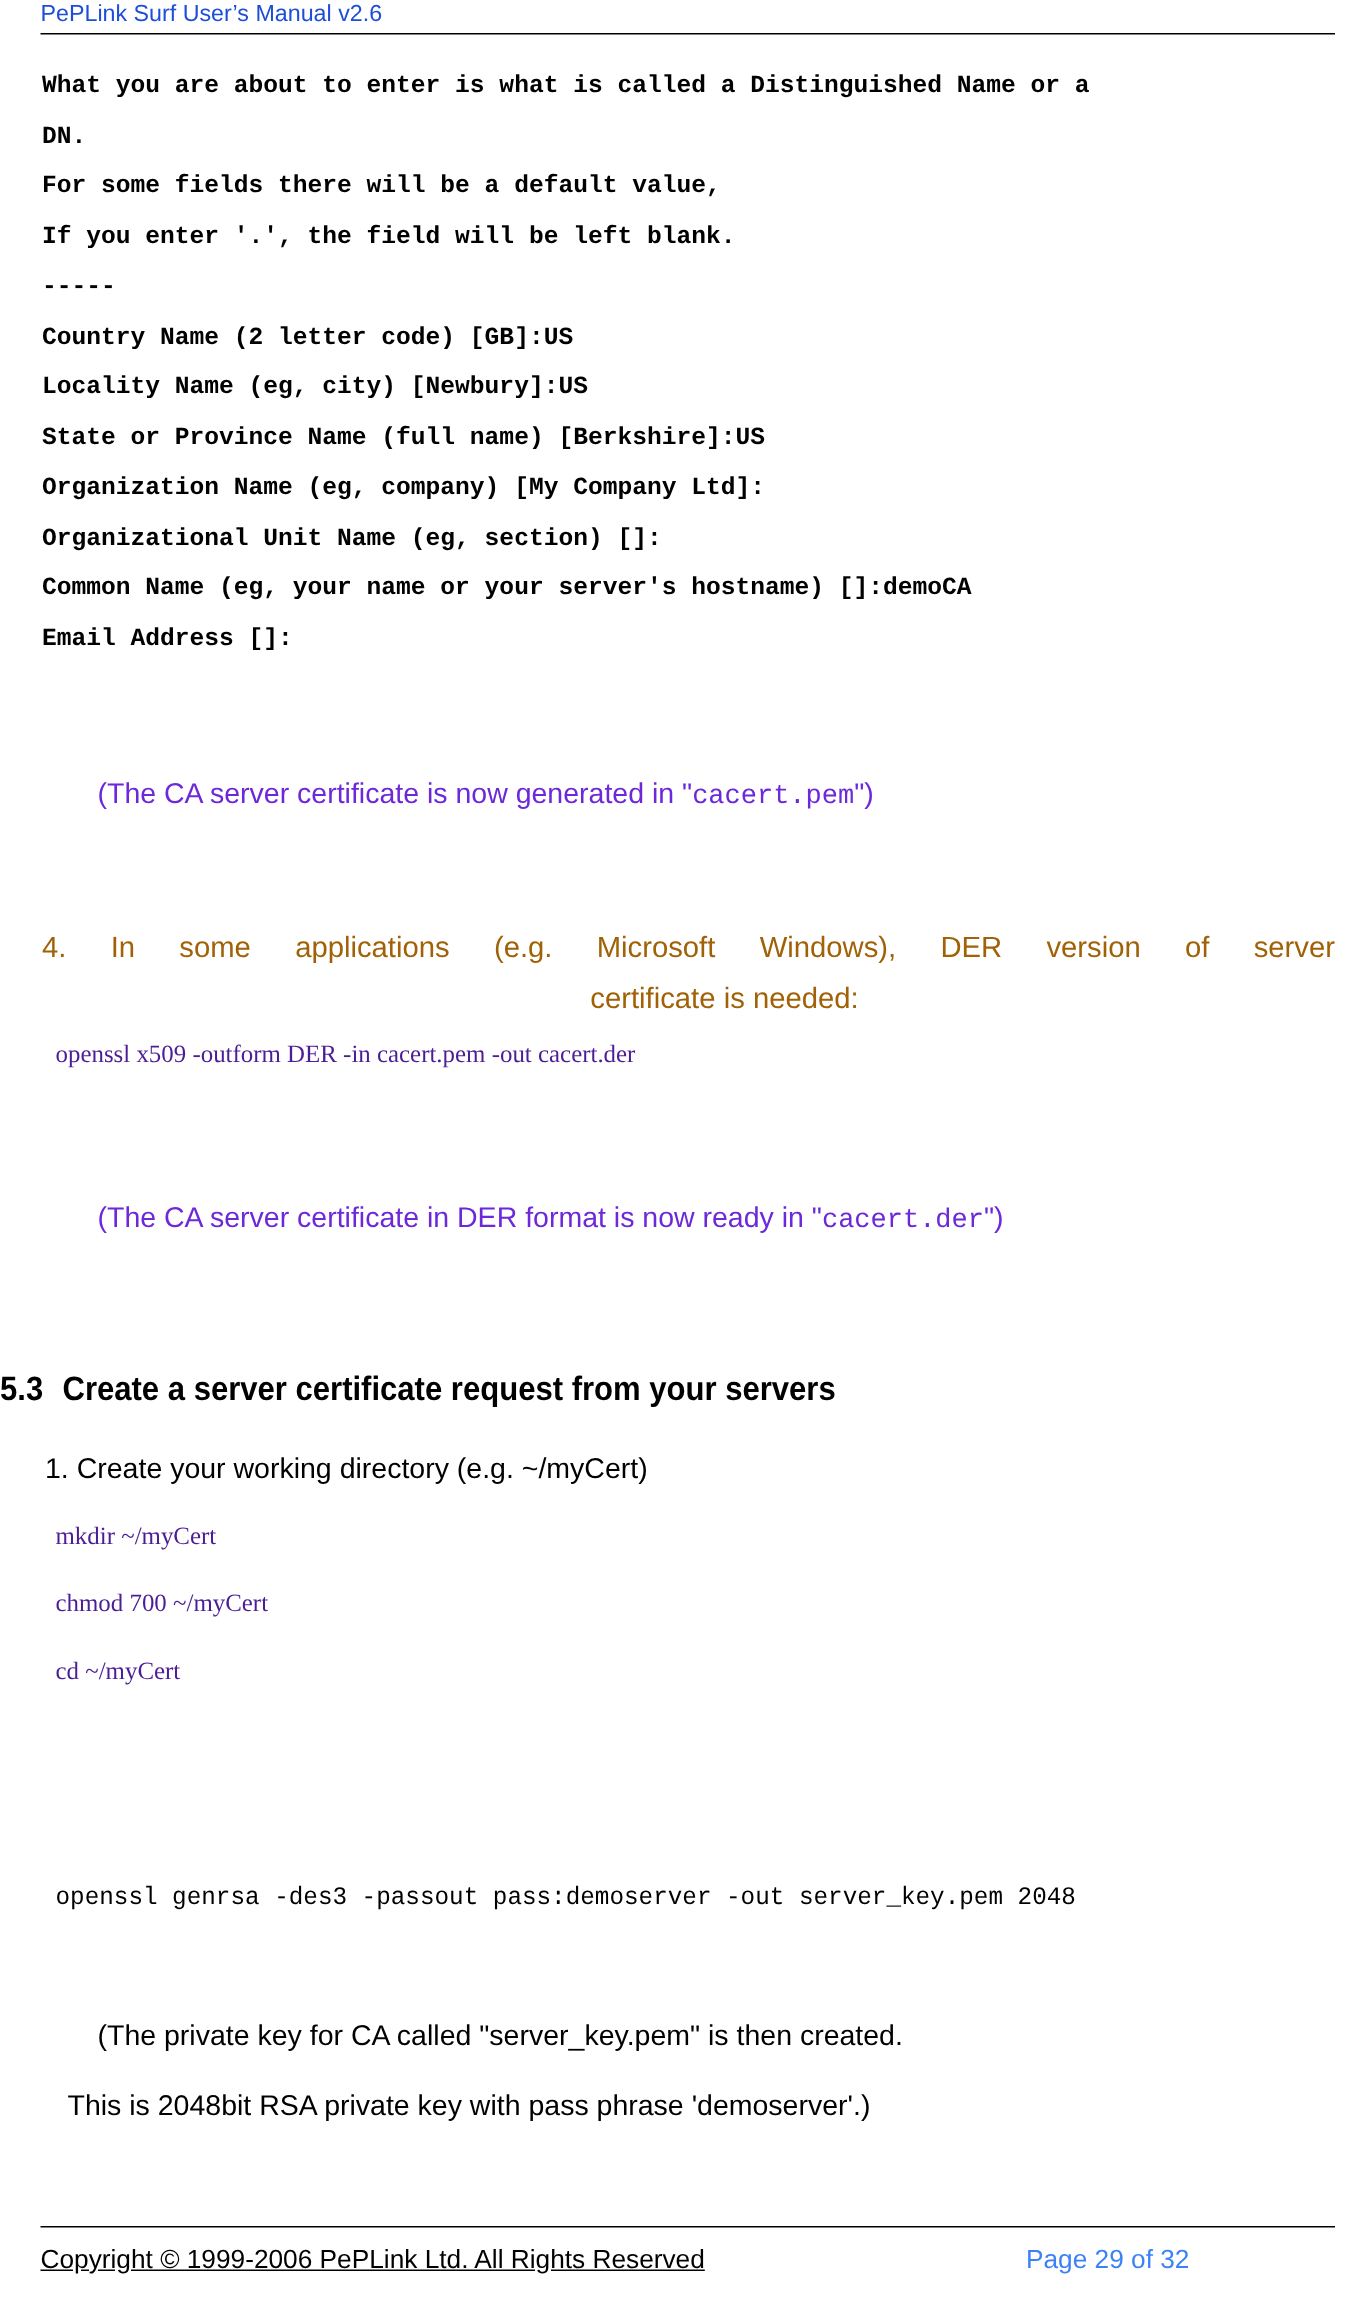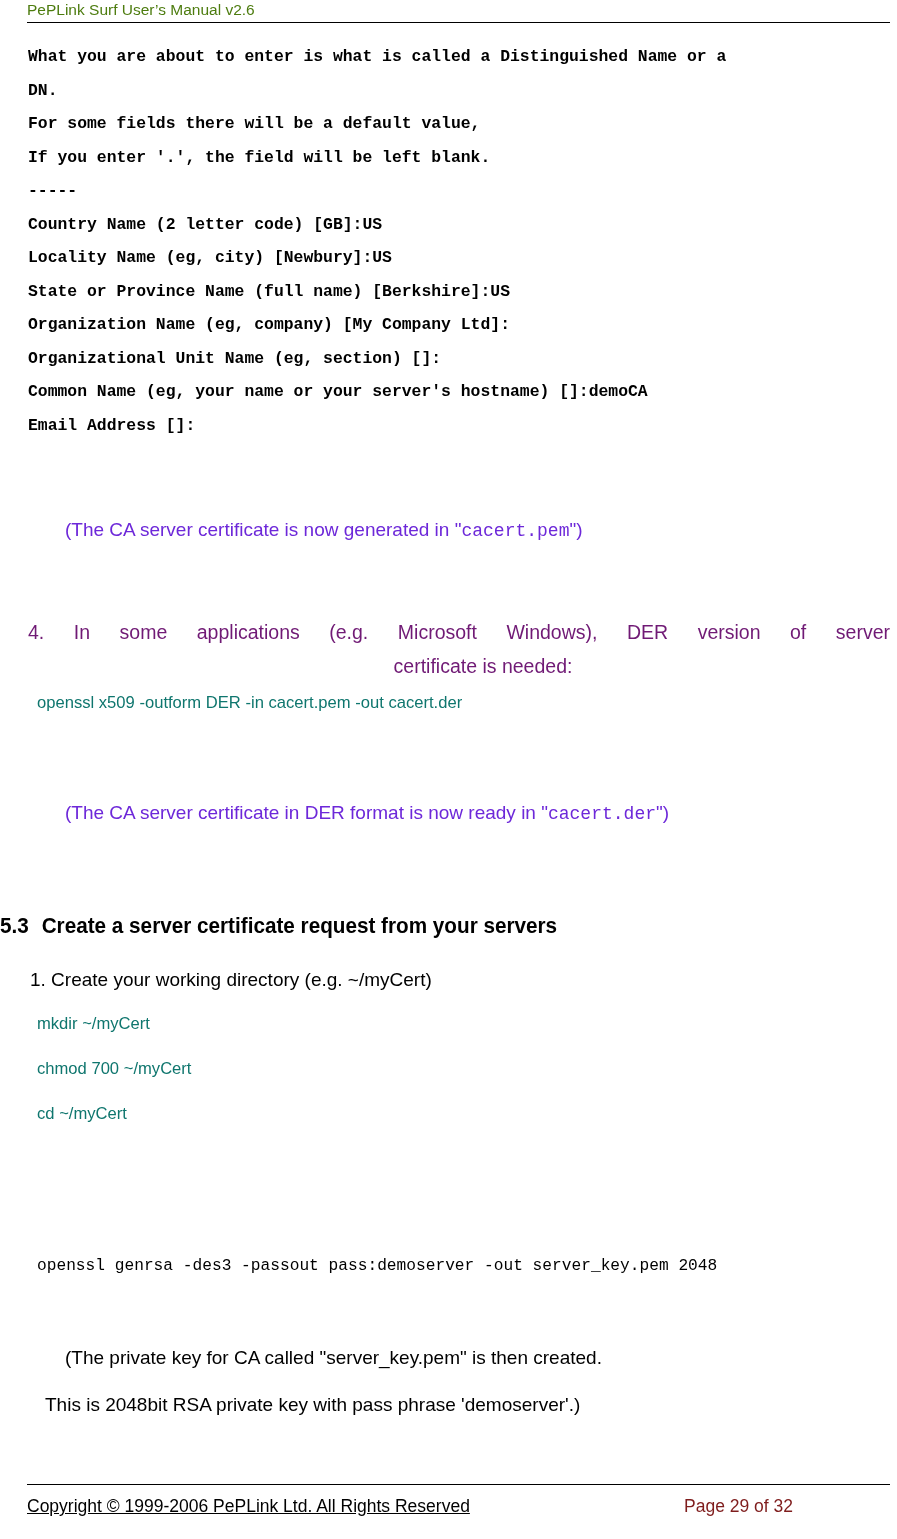--- a/index.html
+++ b/index.html
@@ -21,21 +21,21 @@
   .header {
     position: absolute;
     left: 27px;
     top: 0px;
     width: 863px;
   }
   .header-title {
     font-family: "Liberation Sans", sans-serif;
     font-size: 15.5px;
     line-height: 20px;
-    color: #4d7c0f;
+    color: #1d4ed8;
     white-space: nowrap;
   }
   .header-rule {
     border-top: 1.6px solid #000;
     margin-top: 2px;
     width: 863px;
   }
 
   
   .console-block {
@@ -79,40 +79,40 @@
   .para-justify {
     position: absolute;
     left: 28px;
     top: 615px;
     width: 862px;
     font-family: "Liberation Sans", sans-serif;
     font-size: 19.5px;
     line-height: 34px;
     text-align: justify;
     text-justify: inter-word;
-    color: #701a75;
+    color: #a16207;
   }
   .para-justify .lastline {
     display: block;
     text-align: center;
     margin-left: 48px;
   }
   .para-justify .firstline {
     display: block;
     text-align: justify;
     text-align-last: justify;
   }
 
   
   .cmd-line {
     position: absolute;
-    font-family: Liberation Sans, sans-serif;
+    font-family: Liberation Serif, serif;
     font-size: 16.6px;
     line-height: 26px;
-    color: #0f766e;
+    color: #4c1d95;
     white-space: pre;
   }
   .cmd-wide {
     position: absolute;
     font-family: "Liberation Mono", "DejaVu Sans Mono", monospace;
     font-size: 16.8px;
     line-height: 26px;
     color: #000;
     white-space: pre;
     transform: scaleX(0.965);
@@ -167,21 +167,21 @@
     text-decoration: underline;
   }
   .footer-page {
     position: absolute;
     left: 657px;
     top: 0px;
     font-family: "Liberation Sans", sans-serif;
     font-size: 17.5px;
     line-height: 24px;
     white-space: nowrap;
-    color: #7f1d1d;
+    color: #3b82f6;
   }
 </style>
 </head>
 <body>
 
 <div class="page">
 
   <div class="header">
     <div class="header-title">PePLink Surf User’s Manual v2.6</div>
     <div class="header-rule"></div>

